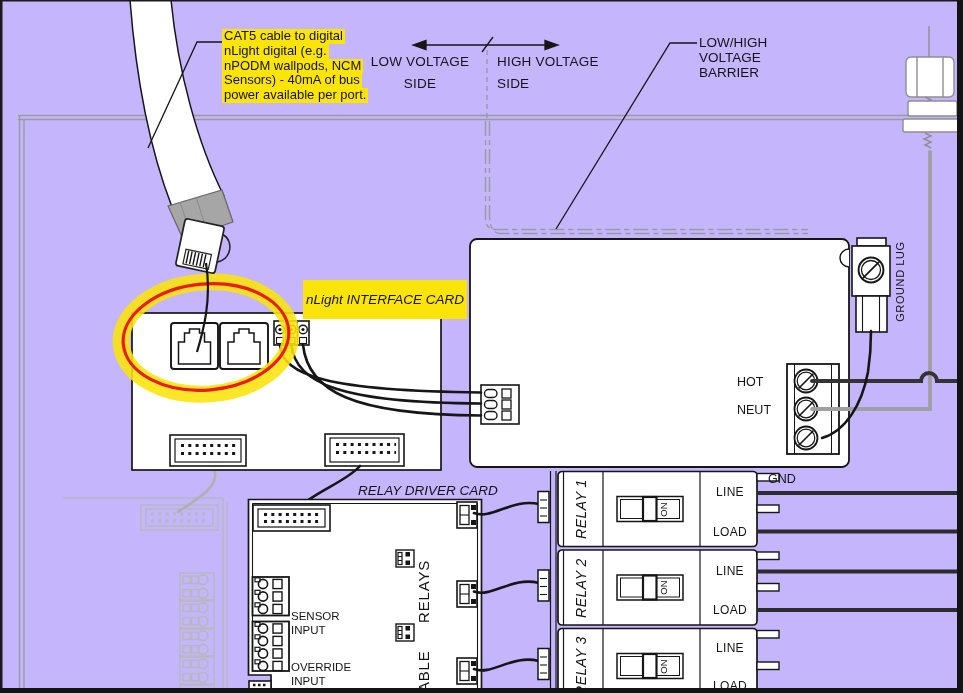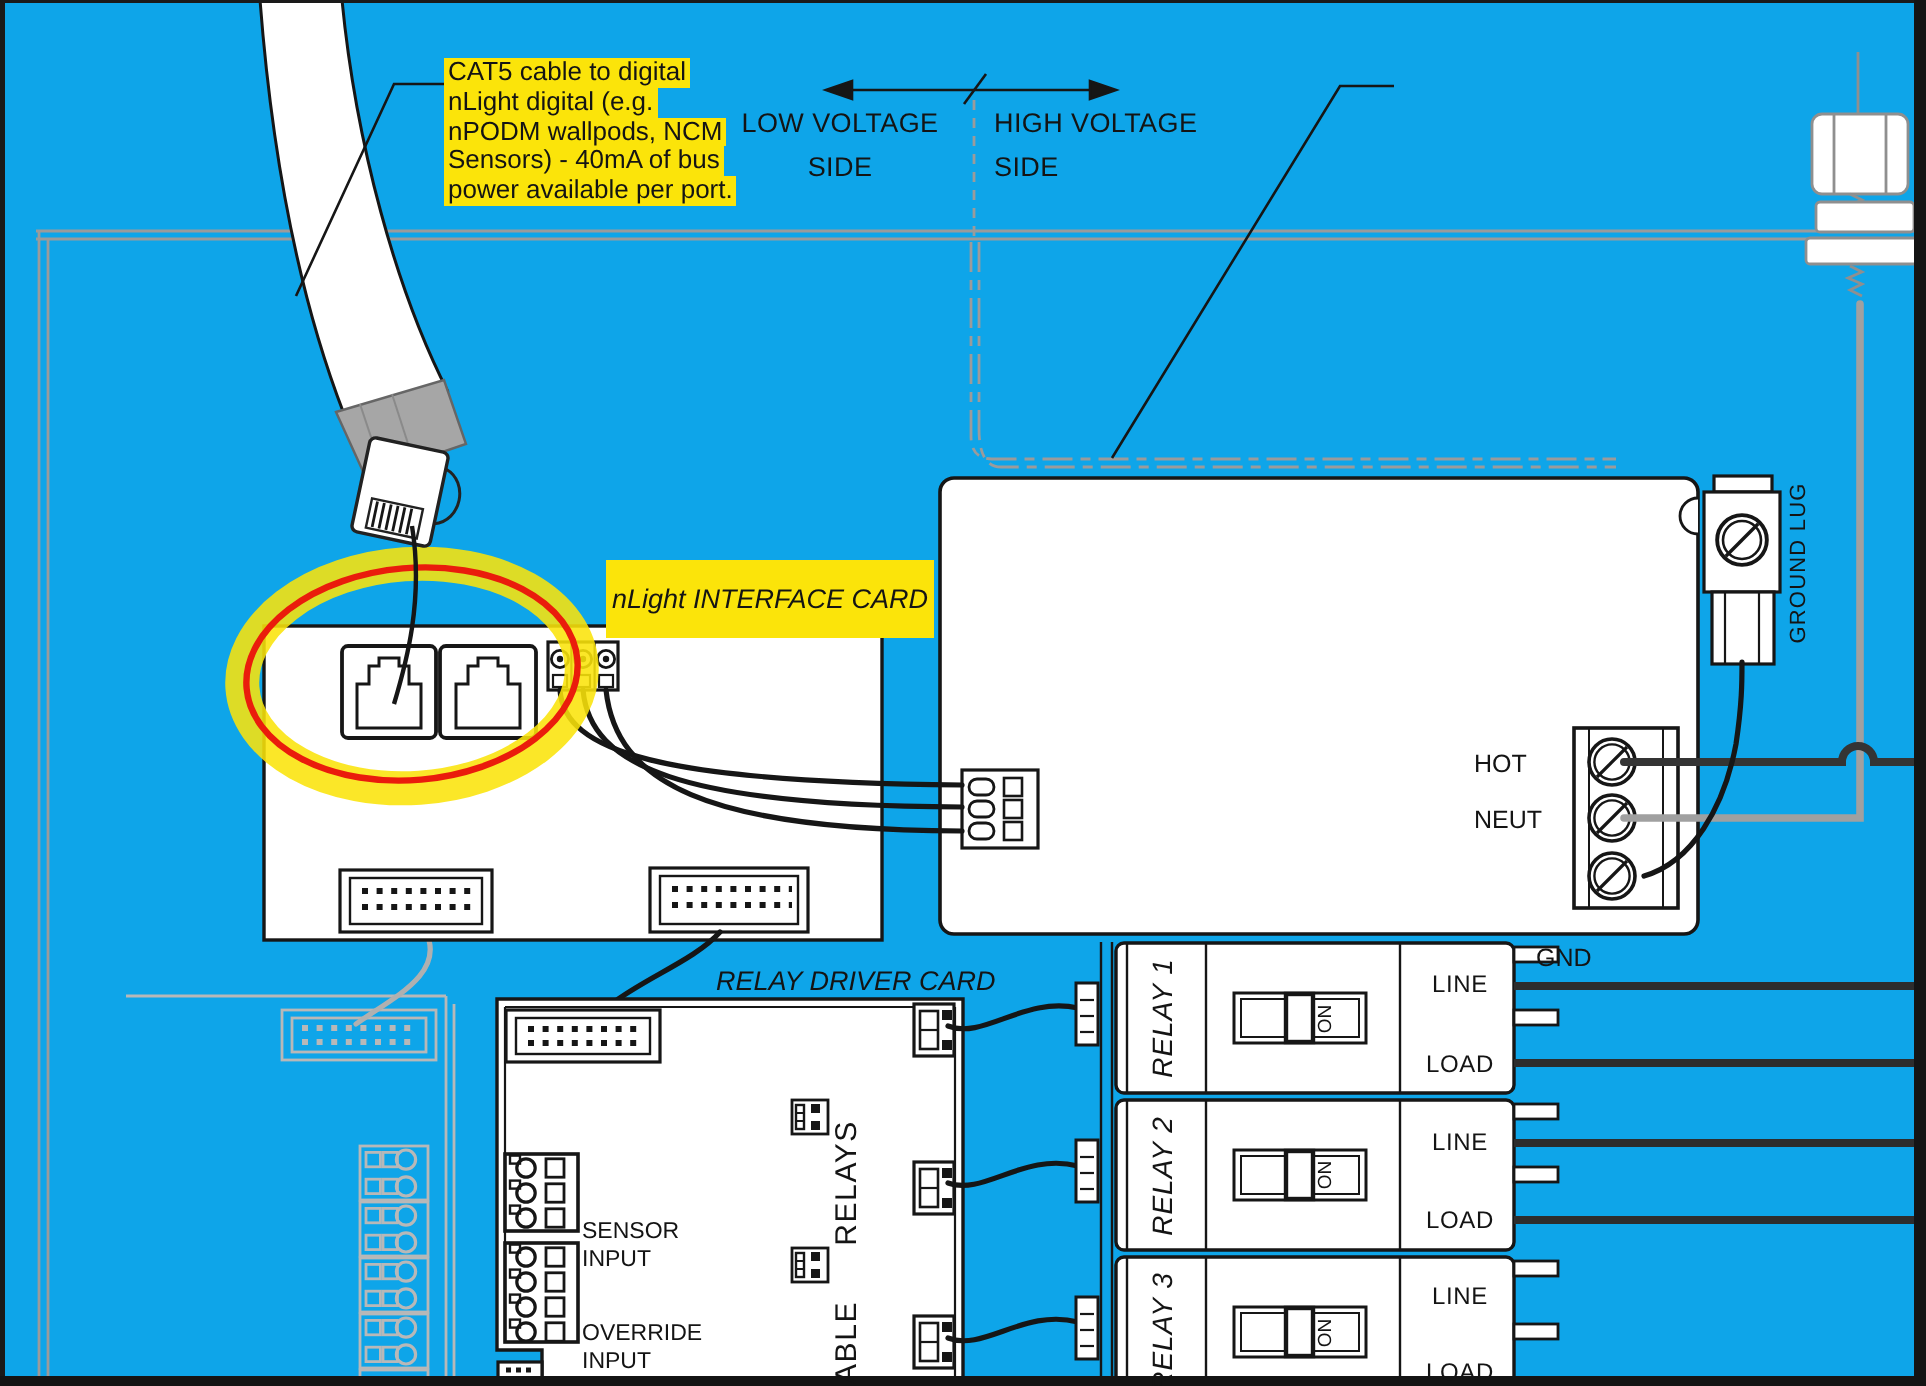--- a/index.html
+++ b/index.html
@@ -1,17 +1,17 @@
 <!DOCTYPE html>
 <html style="--hl: #fbe40a; --red: #ea1c0c;"><head>
 <meta charset="utf-8">
 <style>
   :root{ --hl:#fbe40a; --red:#ea1c0c; --ink:#161616; --gray:#9b9b9b; --ghost:#b8b8b8; }
   html,body{margin:0;padding:0;background:#fff;}
-  .canvas{position:relative;width:963px;height:693px;background:#0ea5e9;overflow:hidden;
+  .canvas{position:relative;width:963px;height:693px;background:#c4b5fd;overflow:hidden;
           font-family:"Liberation Sans",sans-serif;color:var(--ink);}
   svg{position:absolute;left:0;top:0;}
   .label{position:absolute;white-space:nowrap;color:#141414;}
   .cat5{font-size:13px;line-height:14.8px;}
   .cat5 span{display:table;background:var(--hl);padding:0 2px;margin-left:-2px;}
   .sideLbl{font-size:13.5px;line-height:21.5px;letter-spacing:.2px;}
   .right{text-align:center;}
   .barrierLbl{font-size:13.5px;line-height:15px;}
   .cardTitle{font-size:13.5px;font-style:italic;}
   .hlbg{background:var(--hl);padding:12px 3px;}
@@ -327,20 +327,25 @@
 </div>
 
 <div class="label sideLbl right" style="left:362px;top:51px;width:116px;">
   <div>LOW VOLTAGE</div>
   <div>SIDE</div>
 </div>
 <div class="label sideLbl" style="left:497px;top:51px;">
   <div>HIGH VOLTAGE</div>
   <div>SIDE</div>
 </div>
+<div class="label barrierLbl" style="left:699px;top:35px;">
+  <div>LOW/HIGH</div>
+  <div>VOLTAGE</div>
+  <div>BARRIER</div>
+</div>
 
 <div class="label cardTitle" style="left:303px;top:292px;">
   <span class="hlbg">nLight INTERFACE CARD</span>
 </div>
 <div class="label cardTitle" style="left:358px;top:483px;">RELAY DRIVER CARD</div>
 
 <div class="label pwr" style="left:737px;top:375px;">HOT</div>
 <div class="label pwr" style="left:737px;top:403px;">NEUT</div>
 <div class="label pwr" style="left:768px;top:432px;margin-top:40px;">GND</div>
 <div class="label rot glug" style="left:840px;top:275px;">GROUND LUG</div>

